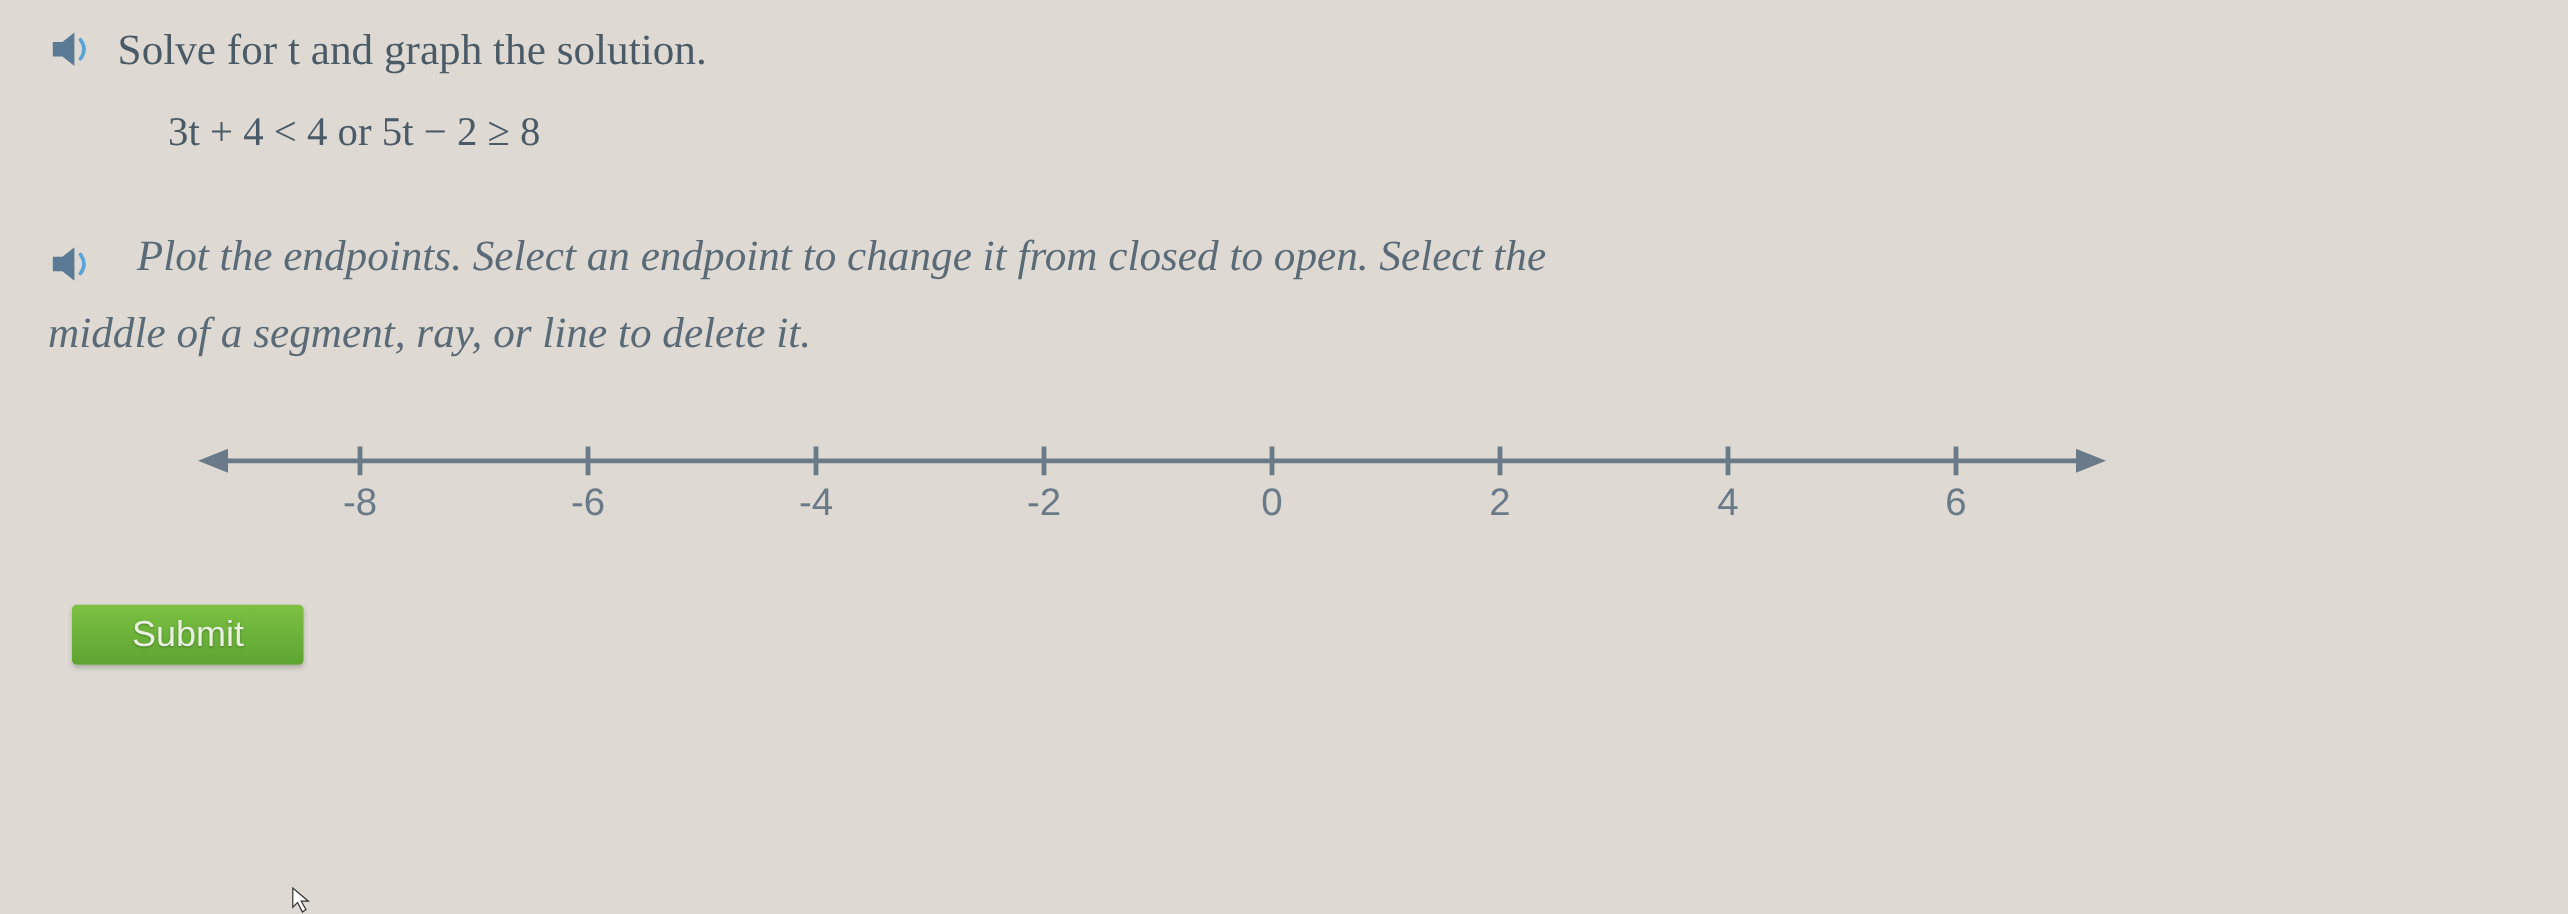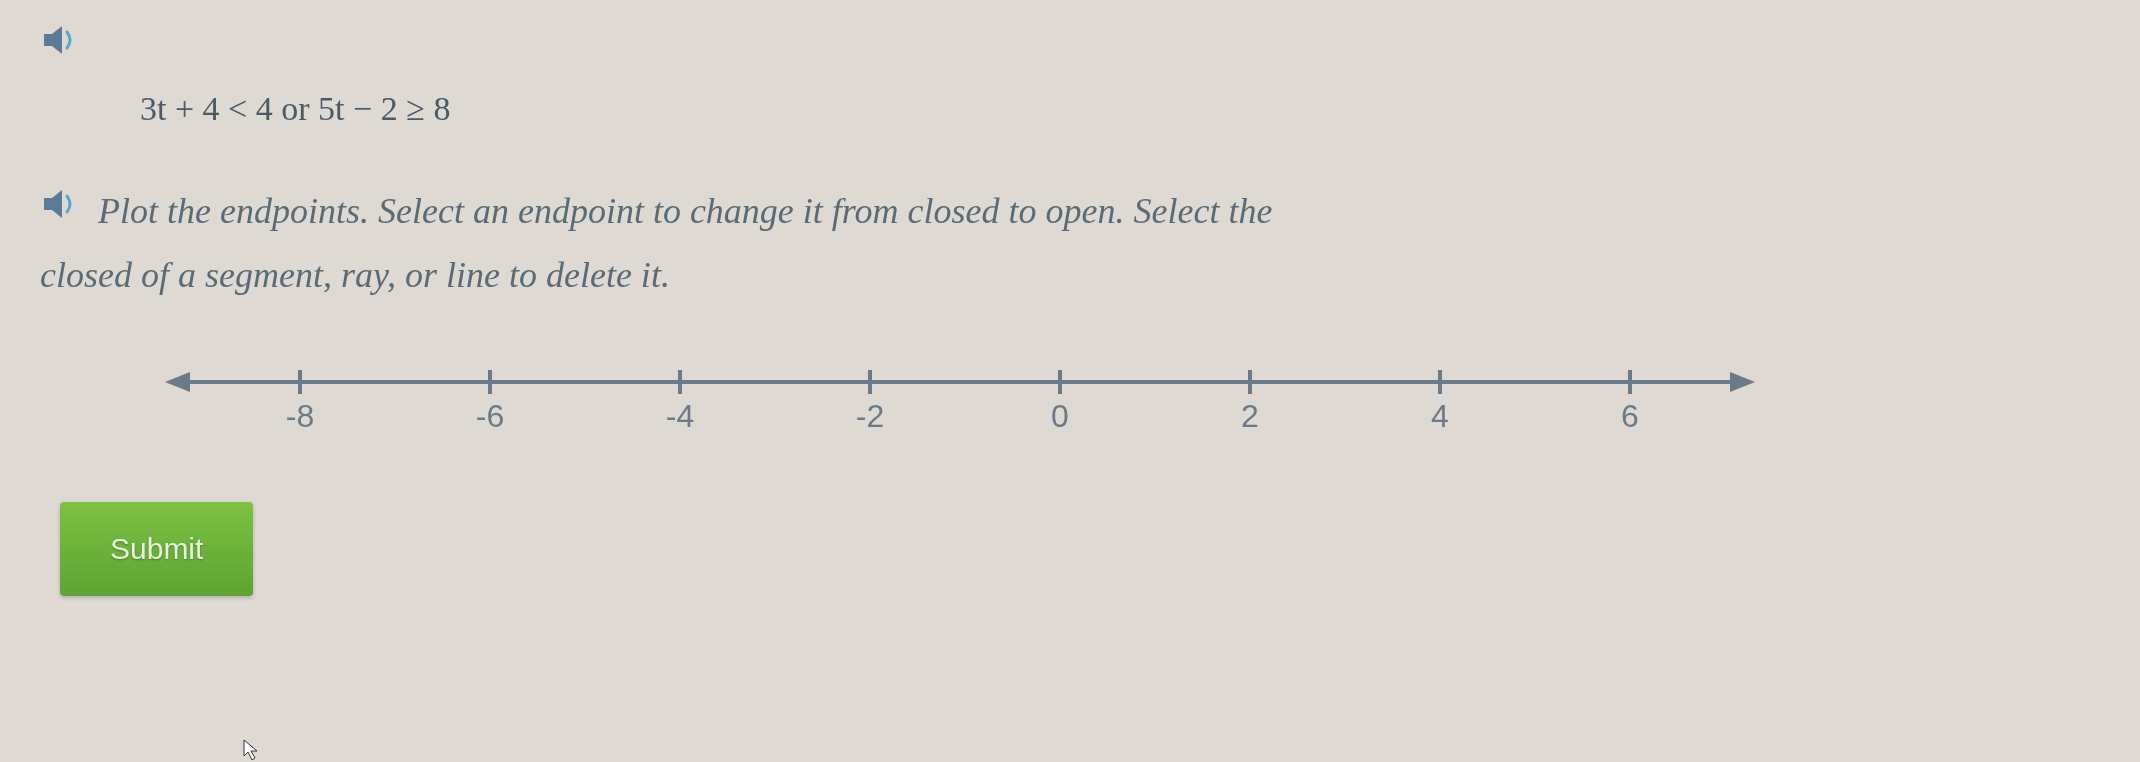--- a/index.html
+++ b/index.html
@@ -34,22 +34,23 @@
     .equation-row {
       margin-left: 100px;
       margin-bottom: 56px;
     }
     .equation-text {
       font-size: 34px;
       color: #4a5a66;
     }
     .instruction-row {
       display: flex;
-      align-items: flex-start;
+      align-items: flex-end;
       margin-bottom: 10px;
+      gap: 16px;
     }
     .instruction-text {
       font-size: 36px;
       color: #5a6a76;
       font-style: italic;
       line-height: 1.5;
     }
     .instruction-continued {
       margin-left: 0;
       margin-bottom: 40px;
@@ -81,21 +82,21 @@
       stroke-width: 4;
     }
     .arrow-head {
       fill: #6a7a88;
     }
     .submit-button {
       background: linear-gradient(to bottom, #7cc142, #5da332);
       color: #e8f0e0;
       font-size: 30px;
       font-family: Arial, sans-serif;
-      padding: 30px 50px;
+      padding: 8px 50px;
       border: none;
       border-radius: 4px;
       cursor: pointer;
       margin-left: 20px;
       text-shadow: 0 1px 2px rgba(0,0,0,0.3);
       box-shadow: 0 2px 4px rgba(0,0,0,0.2);
     }
     .cursor-icon {
       position: absolute;
       left: 240px;
@@ -109,37 +110,38 @@
 
 
 
 <div class="prompt-row">
   <span class="speaker-icon">
     <svg viewBox="0 0 40 40">
       <path d="M 4 14 L 4 26 L 12 26 L 22 34 L 22 6 L 12 14 Z" fill="#5a7a95"></path>
       <path d="M 27 12 Q 33 20 27 28" stroke="#5aa5d8" stroke-width="3" fill="none" stroke-linecap="round"></path>
     </svg>
   </span>
+  <span class="prompt-text">Solve for t and graph the solution.</span>
 </div>
 
 <div class="equation-row">
   <span class="equation-text">3t + 4 &lt; 4 or 5t − 2 ≥ 8</span>
 </div>
 
 <div class="prompt-row instruction-row">
   <span class="speaker-icon">
     <svg viewBox="0 0 40 40">
       <path d="M 4 14 L 4 26 L 12 26 L 22 34 L 22 6 L 12 14 Z" fill="#5a7a95"></path>
       <path d="M 27 12 Q 33 20 27 28" stroke="#5aa5d8" stroke-width="3" fill="none" stroke-linecap="round"></path>
     </svg>
   </span>
   <span class="instruction-text">Plot the endpoints. Select an endpoint to change it from closed to open. Select the</span>
 </div>
 <div class="instruction-continued">
-  <span class="instruction-text">closed of a segment, ray, or line to delete it.</span>
+  <span class="instruction-text">middle of a segment, ray, or line to delete it.</span>
 </div>
 
 <div class="number-line-container">
   <svg class="number-line-svg" viewBox="0 0 1600 80">
     <line class="axis-line" x1="20" y1="20" x2="1580" y2="20"></line>
     <polygon class="arrow-head" points="5,20 30,10 30,30"></polygon>
     <polygon class="arrow-head" points="1595,20 1570,10 1570,30"></polygon>
     <g>
       <line class="tick-mark" x1="140" y1="8" x2="140" y2="32"></line>
       <text class="tick-label" x="140" y="65">-8</text>

